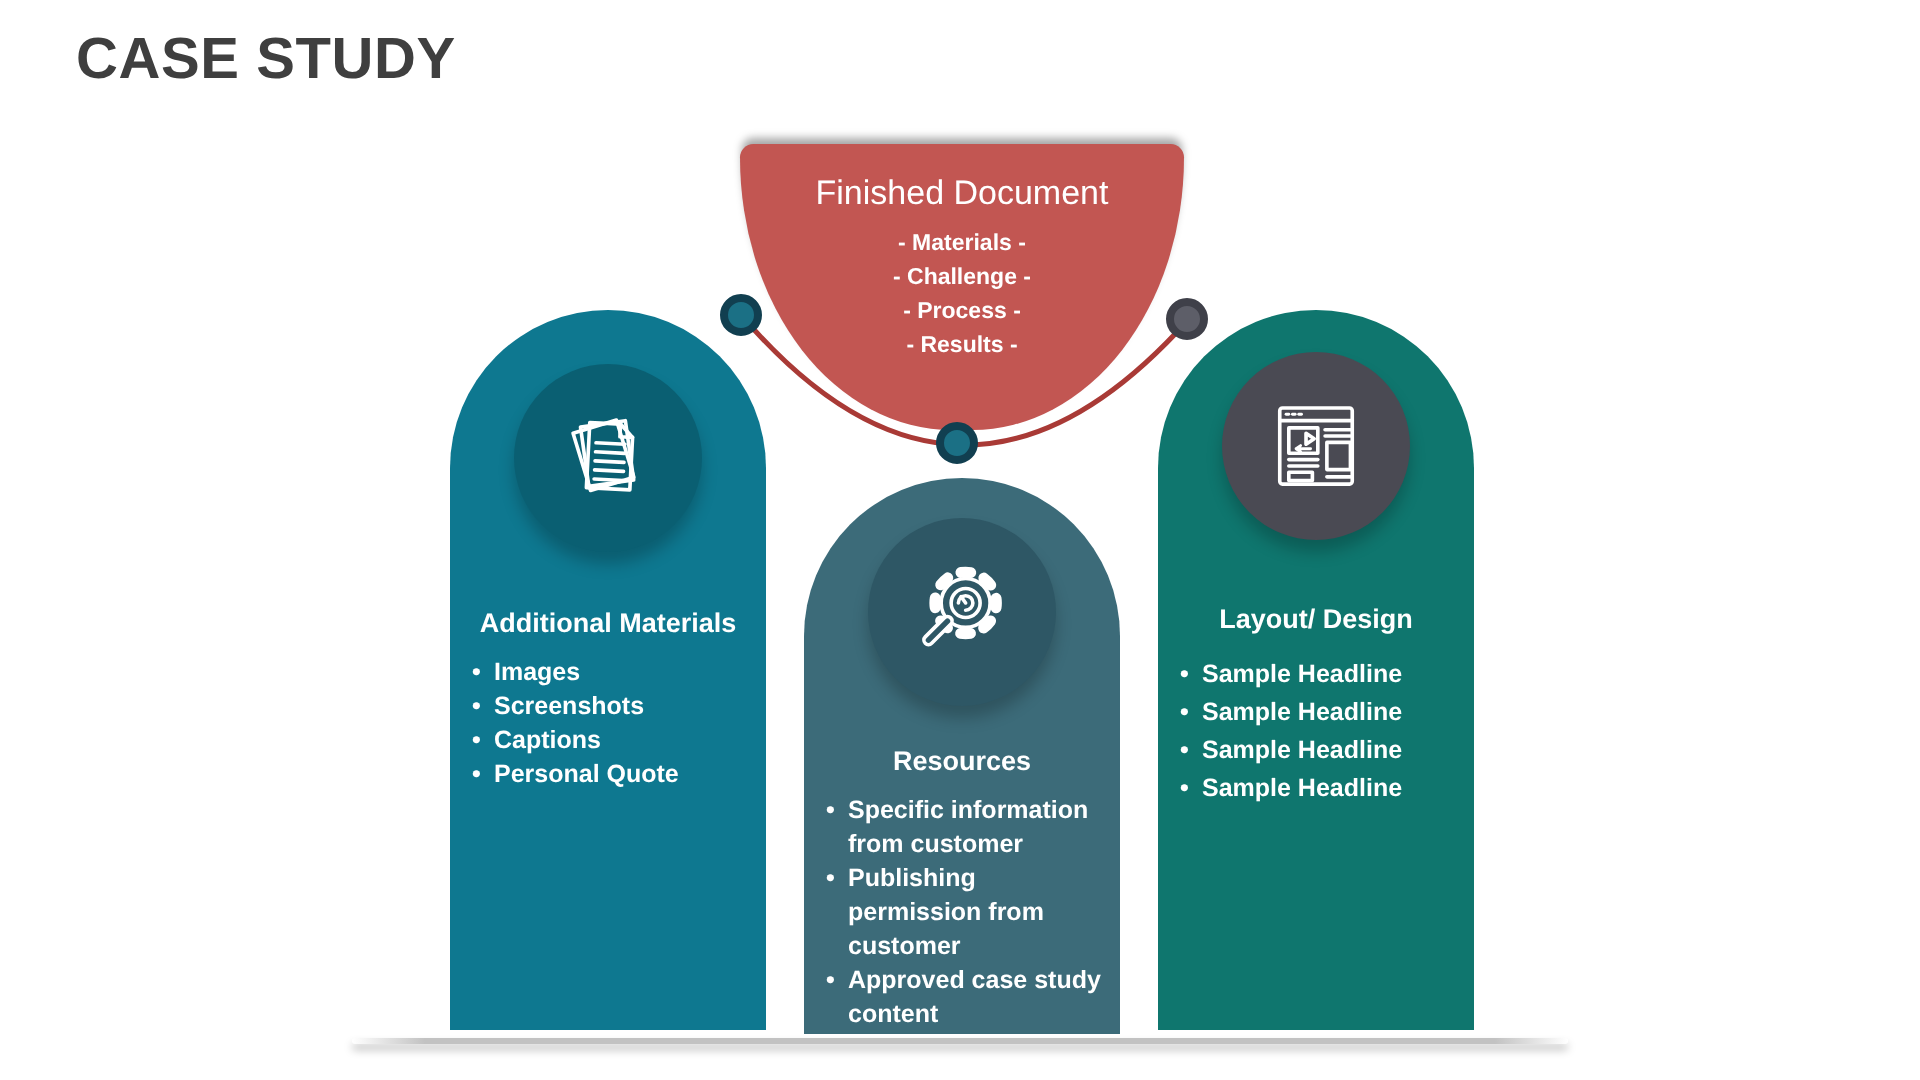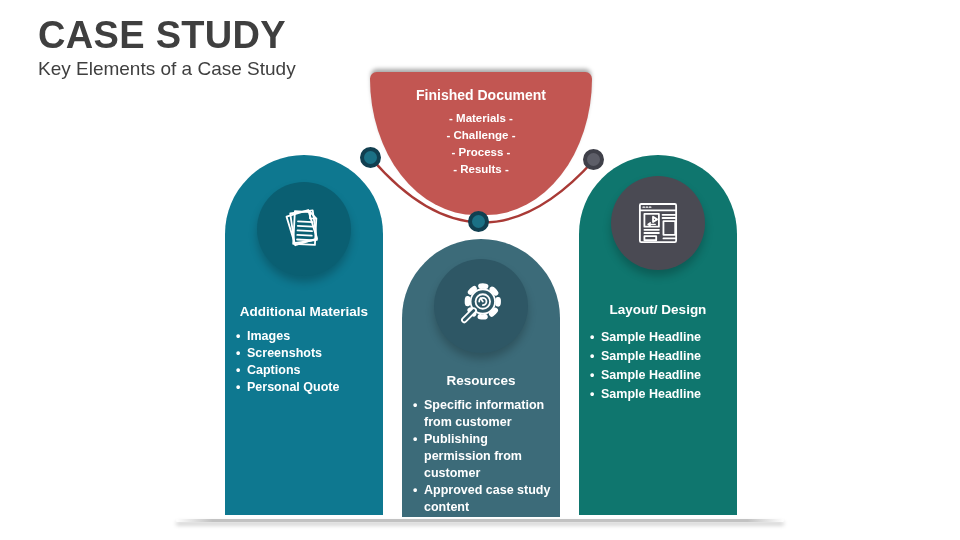--- a/index.html
+++ b/index.html
@@ -1,27 +1,27 @@
 <!DOCTYPE html>
 <html><head>
 <meta charset="utf-8">
 <style>
   html,body{margin:0;padding:0;background:#fff;}
   .slide{position:relative;width:960px;height:540px;background:#ffffff;overflow:hidden;
          font-family:"Liberation Sans",sans-serif;}
   
-  .title{position:absolute;left:38px;top:14px;font-size:38px;font-weight:bold;color:#3f3f3f;letter-spacing:.3px;}
+  .title{position:absolute;left:38px;top:14px;font-size:29px;font-weight:bold;color:#3f3f3f;letter-spacing:.3px;}
   .subtitle{position:absolute;left:38px;top:58px;font-size:19px;color:#3f3f3f;}
 
   
   .semi{position:absolute;left:370px;top:72px;width:222px;height:143px;background:#c25652;
         border-radius:7px 7px 50% 50% / 7px 7px 100% 100%;
         box-shadow:0 -4px 4px -1px rgba(0,0,0,.35);
         color:#fff;text-align:center;z-index:3;}
-  .semi-title{margin-top:15px;font-size:14px;font-weight:bold;}
+  .semi-title{margin-top:15px;font-size:17px;font-weight:normal;}
   .semi-items{margin-top:7px;font-size:11.5px;font-weight:600;line-height:17px;}
 
   
   .overlay{position:absolute;left:0;top:0;width:960px;height:540px;z-index:2;pointer-events:none;}
   .dot{position:absolute;width:21px;height:21px;border-radius:50%;box-sizing:border-box;z-index:4;}
   .dot-teal{background:#1b7085;border:4px solid #113f50;}
   .dot-gray{background:#5d5e68;border:4px solid #3f4049;}
   .dot-left{left:360px;top:147px;}
   .dot-bottom{left:468px;top:211px;}
   .dot-right{left:583px;top:149px;}
@@ -55,21 +55,20 @@
   .floor{position:absolute;left:176px;top:519px;width:608px;height:3px;border-radius:2px;
          background:linear-gradient(to right,rgba(190,190,190,0),#c2c2c2 6%,#c2c2c2 94%,rgba(190,190,190,0));
          box-shadow:0 3px 4px rgba(0,0,0,.25);z-index:1;}
 </style>
 </head>
 <body>
 
 <div class="slide">
 
   <div class="title">CASE STUDY</div>
-  <div class="subtitle">Key Elements of a Case Study</div>
 
   <svg class="overlay" viewBox="0 0 960 540">
     <path d="M 371 158 Q 481 286 594 160" fill="none" stroke="#a93a36" stroke-width="2.5"></path>
   </svg>
 
   <div class="semi">
     <div class="semi-title">Finished Document</div>
     <div class="semi-items">
       <div>- Materials -</div>
       <div>- Challenge -</div>

